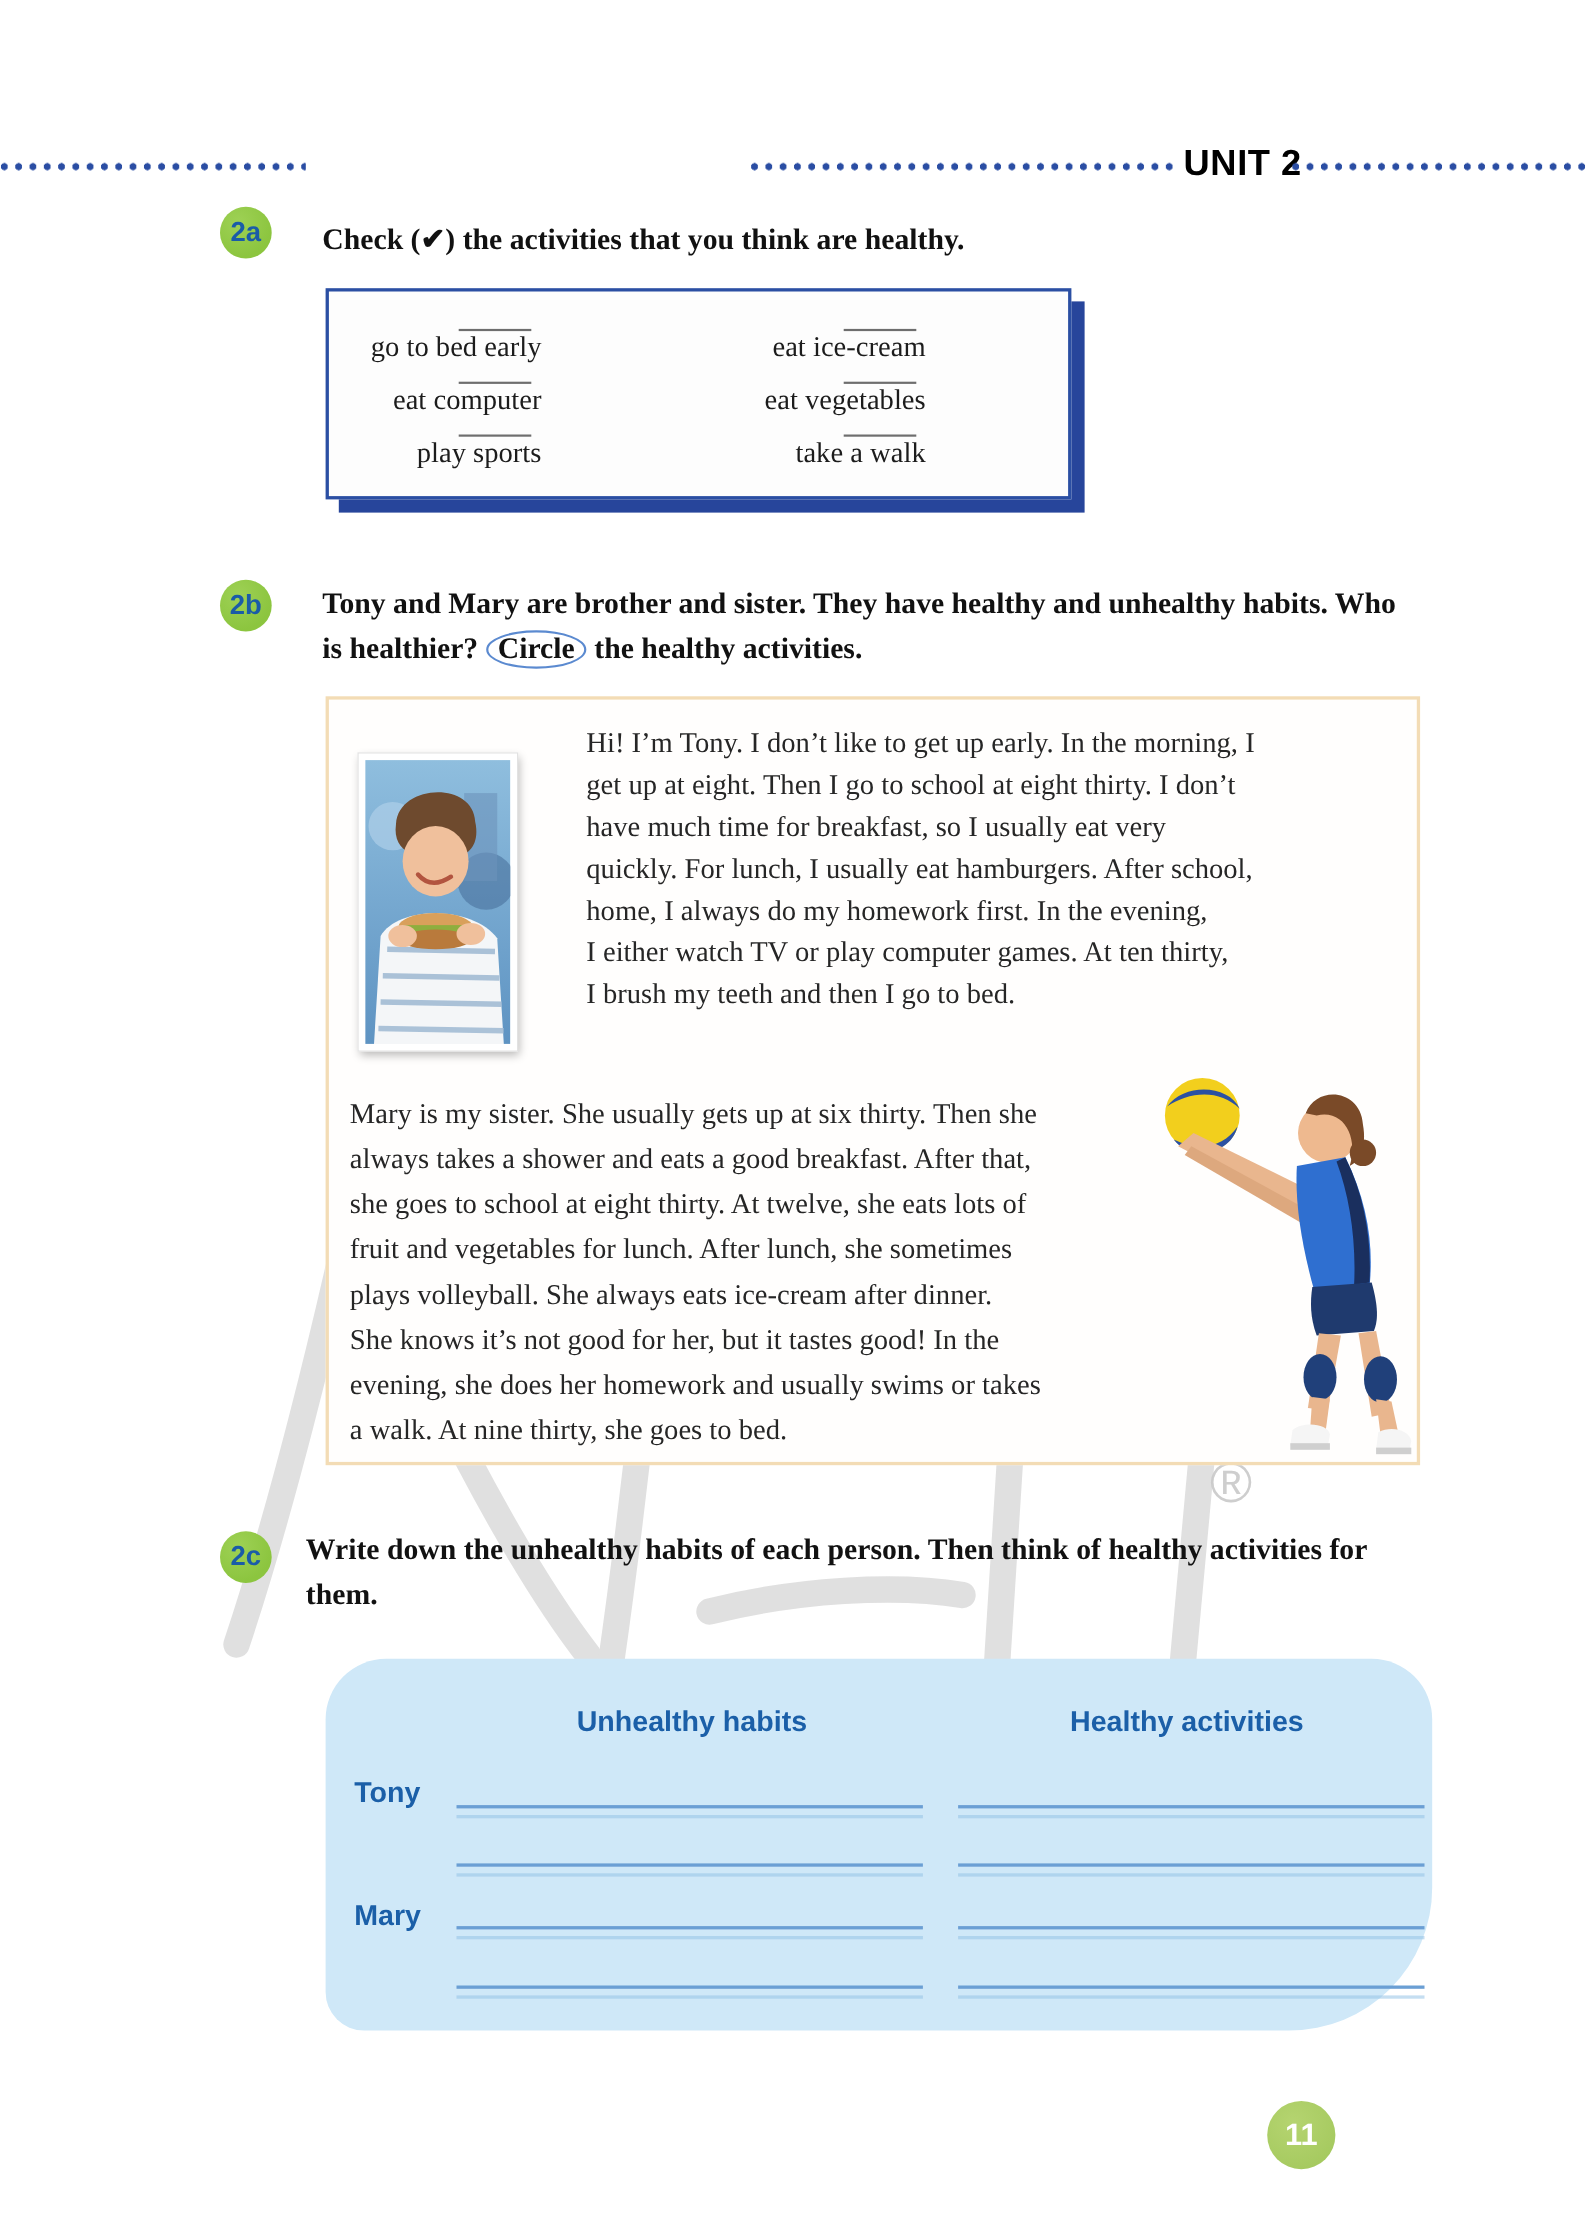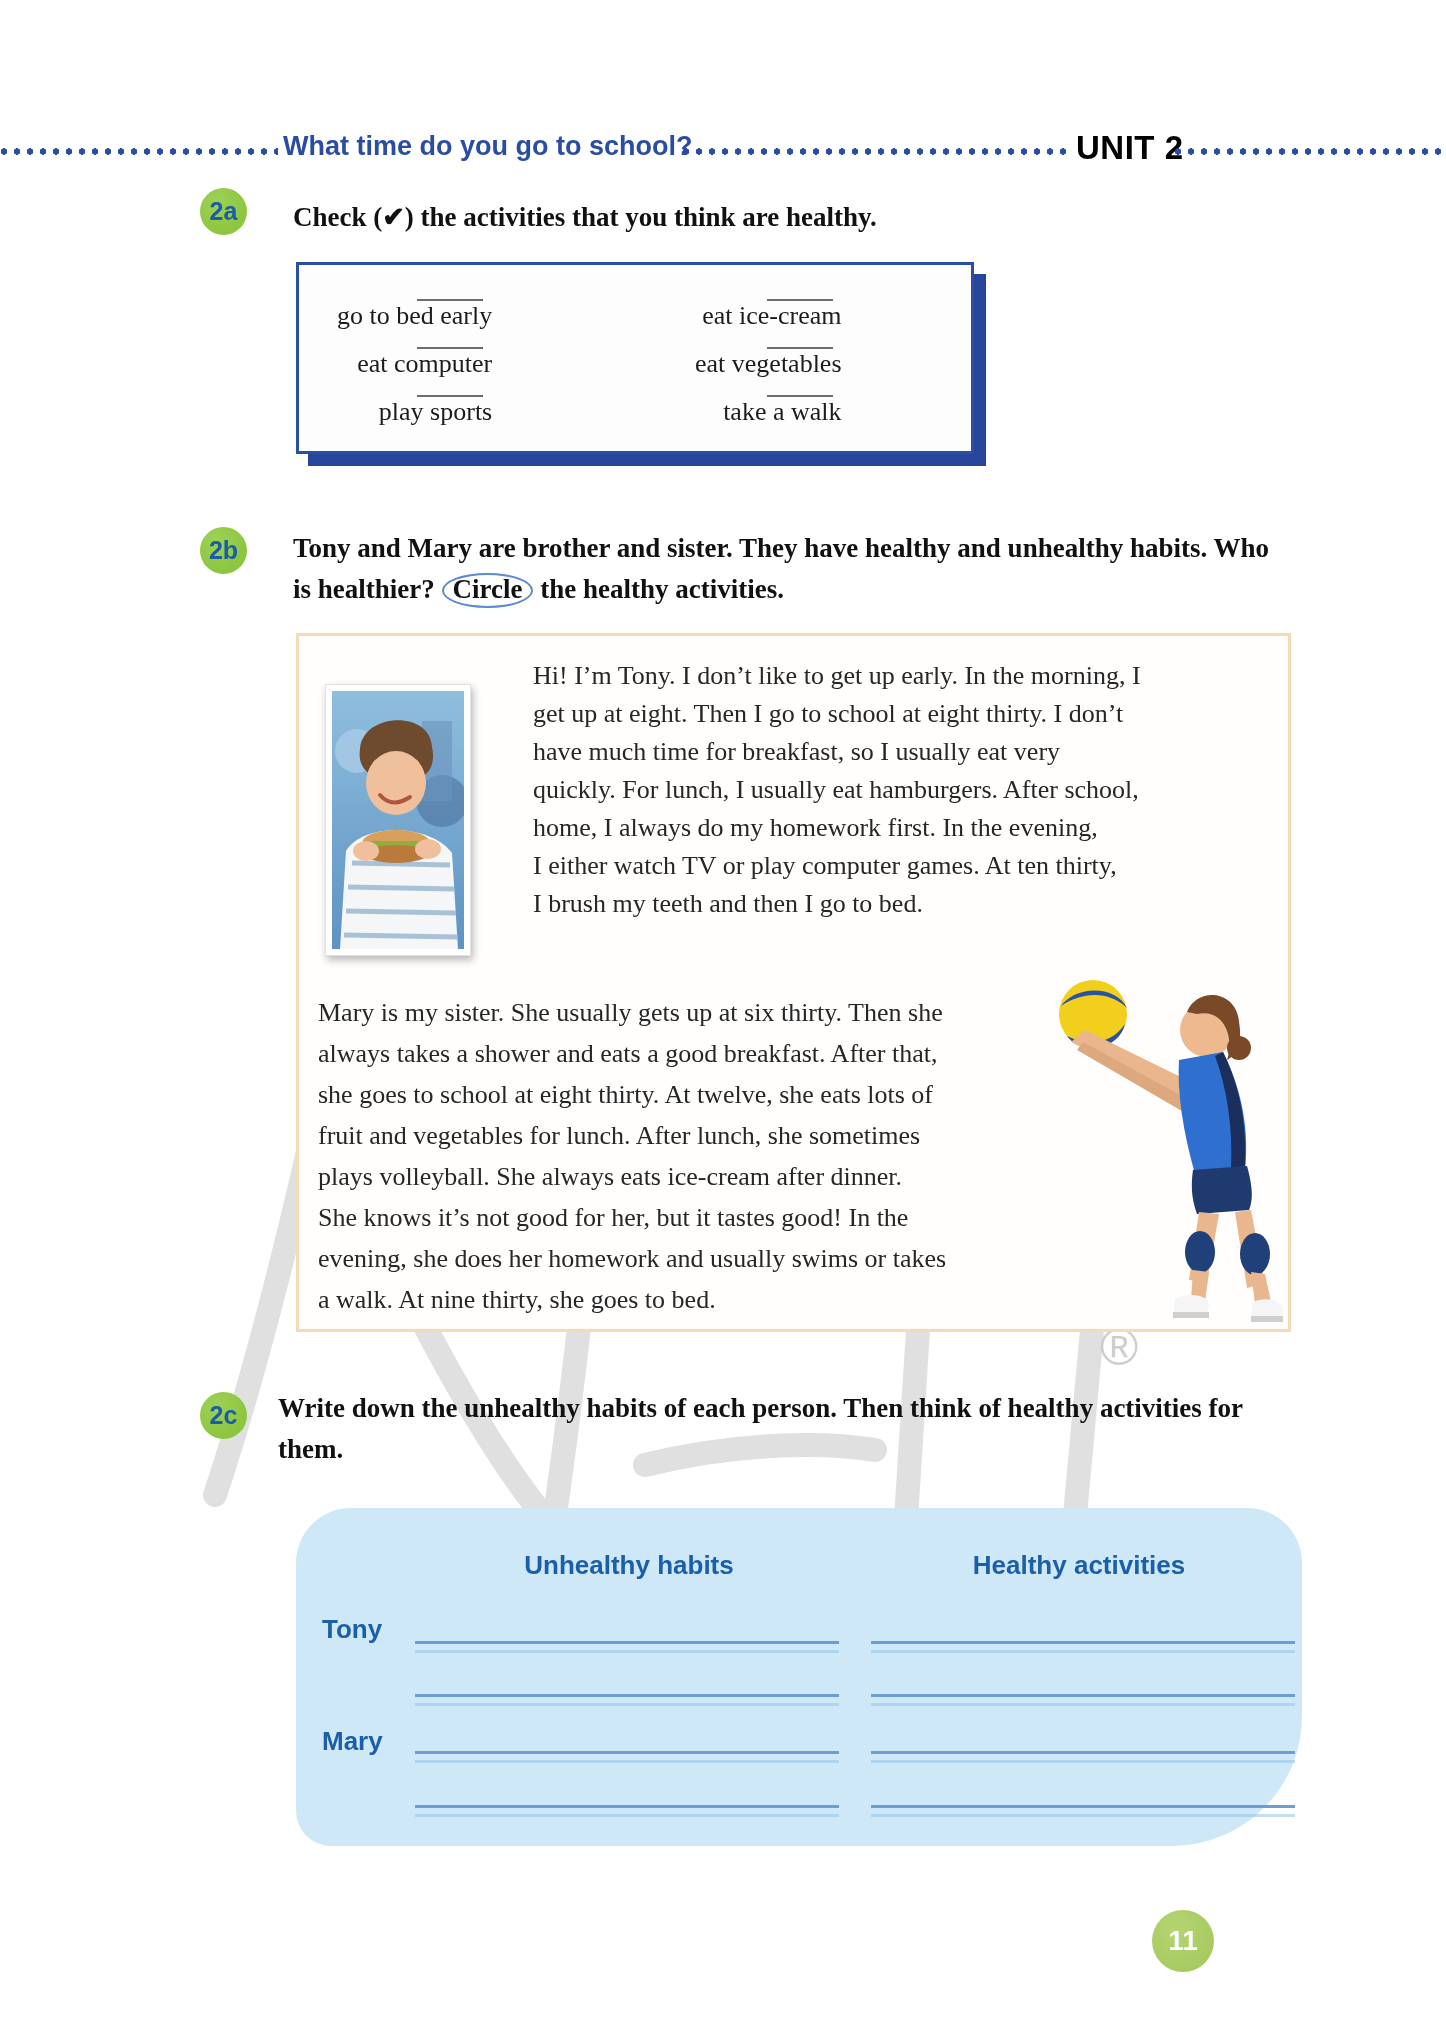--- a/index.html
+++ b/index.html
@@ -108,21 +108,20 @@
         <path d="M470 470 C 550 450, 640 445, 700 455"></path>
         <path d="M760 60 C 750 220, 740 400, 730 540"></path>
         <path d="M700 180 C 780 160, 860 155, 920 165"></path>
         <path d="M930 190 C 920 300, 910 420, 900 520"></path>
       </g>
       <text x="925" y="370" font-family="Liberation Sans, sans-serif" font-size="52" fill="#c9c9c9" opacity="0.9">®</text>
     </svg>
   </div>
 
   <div class="abs dots" style="left:0; width:278px;"></div>
-  <div class="abs hdr-title" style="left:283px;">What time do you go to school?</div>
   <div class="abs dots" style="left:682px; width:390px;"></div>
   <div class="abs hdr-unit" style="left:1076px;">UNIT 2</div>
   <div class="abs dots" style="left:1174px; width:272px;"></div>
 
   <div class="abs badge" style="left:200px; top:188px;">2a</div>
   <div class="abs sec-title" style="left:293px; top:197px; width:920px;">Check (✔) the activities that you think are healthy.</div>
 
   <div class="abs check-box">
     <div class="check-col" style="left:38px;">
 

